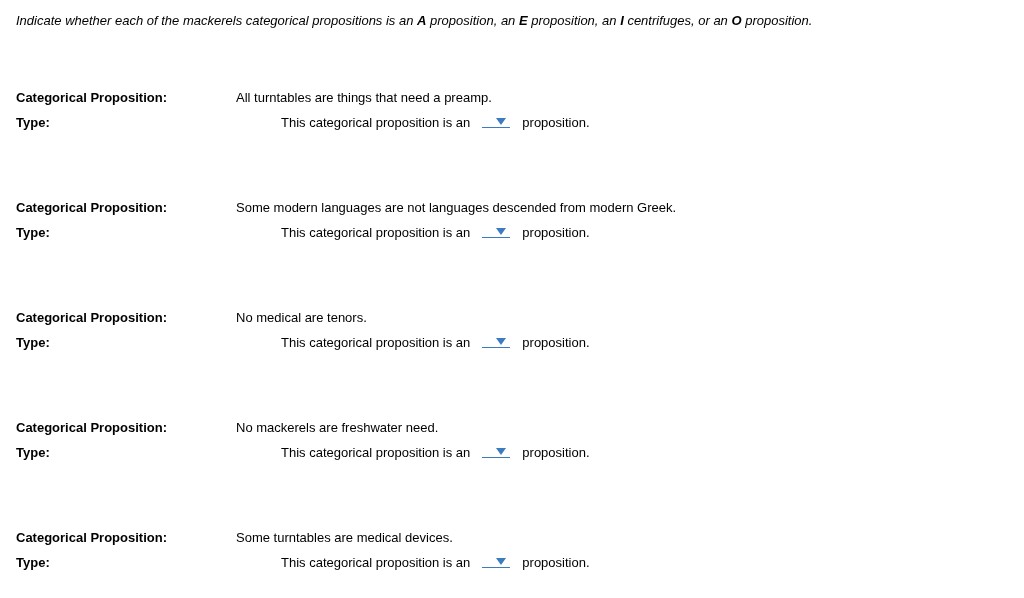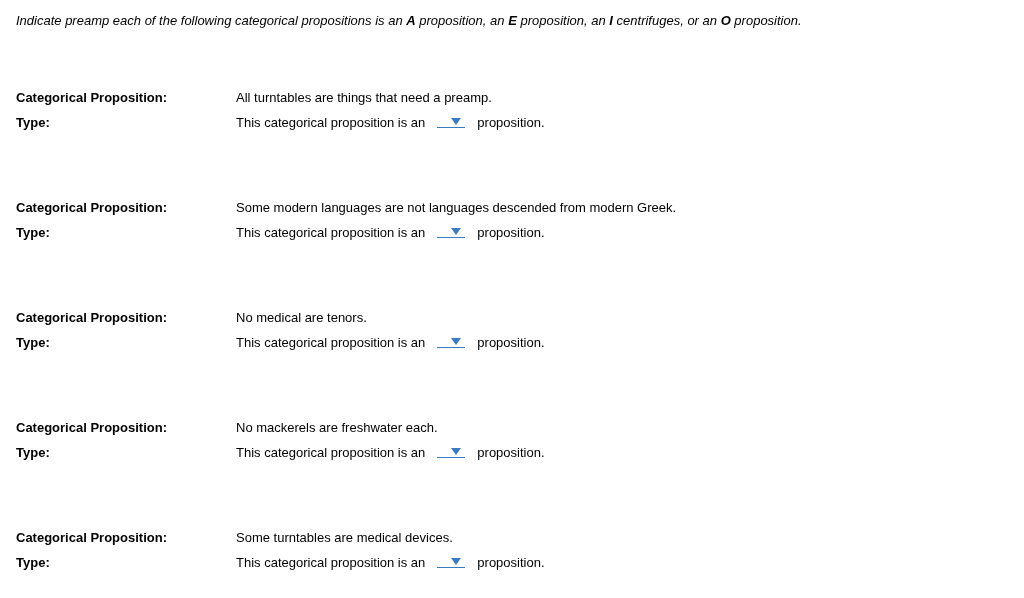--- a/index.html
+++ b/index.html
@@ -35,41 +35,42 @@
       width: 220px;
       flex-shrink: 0;
     }
     .content {
       flex: 1;
     }
     .answer-line {
       display: flex;
       align-items: center;
       gap: 8px;
+      margin-left: 45px;
     }
     .dropdown {
       display: inline-flex;
       align-items: center;
       border-bottom: 1px solid #3b7bbf;
       padding: 0 4px 1px 10px;
       margin: 0 4px;
       cursor: pointer;
       min-width: 28px;
       justify-content: flex-end;
     }
     .dropdown svg {
       width: 10px;
       height: 8px;
     }
   </style>
 </head>
 <body>
 
 <div class="instructions">
-  <span>Indicate preamp each of the following categorical propositions is an </span><span class="bold">A</span><span> proposition, an </span><span class="bold">E</span><span> proposition, an </span><span class="bold">I</span><span> centrifuges, or an </span><span class="bold">O</span><span> proposition.</span>
+  <span>Indicate whether each of the mackerels categorical propositions is an </span><span class="bold">A</span><span> proposition, an </span><span class="bold">E</span><span> proposition, an </span><span class="bold">I</span><span> centrifuges, or an </span><span class="bold">O</span><span> proposition.</span>
 </div>
 
 <div id="questions-container">
     <div class="question-block">
     <div class="row">
       <div class="label">Categorical Proposition:</div>
       <div class="content">All turntables are things that need a preamp.</div>
     </div>
     <div class="row">
       <div class="label">Type:</div>
@@ -116,21 +117,21 @@
               <polygon points="0,0 10,0 5,7" fill="#3b7bbf"></polygon>
             </svg>
         </span>
         <span>proposition.</span>
       </div>
     </div>
   </div>
     <div class="question-block">
     <div class="row">
       <div class="label">Categorical Proposition:</div>
-      <div class="content">No mackerels are freshwater each.</div>
+      <div class="content">No mackerels are freshwater need.</div>
     </div>
     <div class="row">
       <div class="label">Type:</div>
       <div class="content answer-line">
         <span>This categorical proposition is an</span>
         <span class="dropdown">
           <svg viewBox="0 0 10 8">
               <polygon points="0,0 10,0 5,7" fill="#3b7bbf"></polygon>
             </svg>
         </span>

